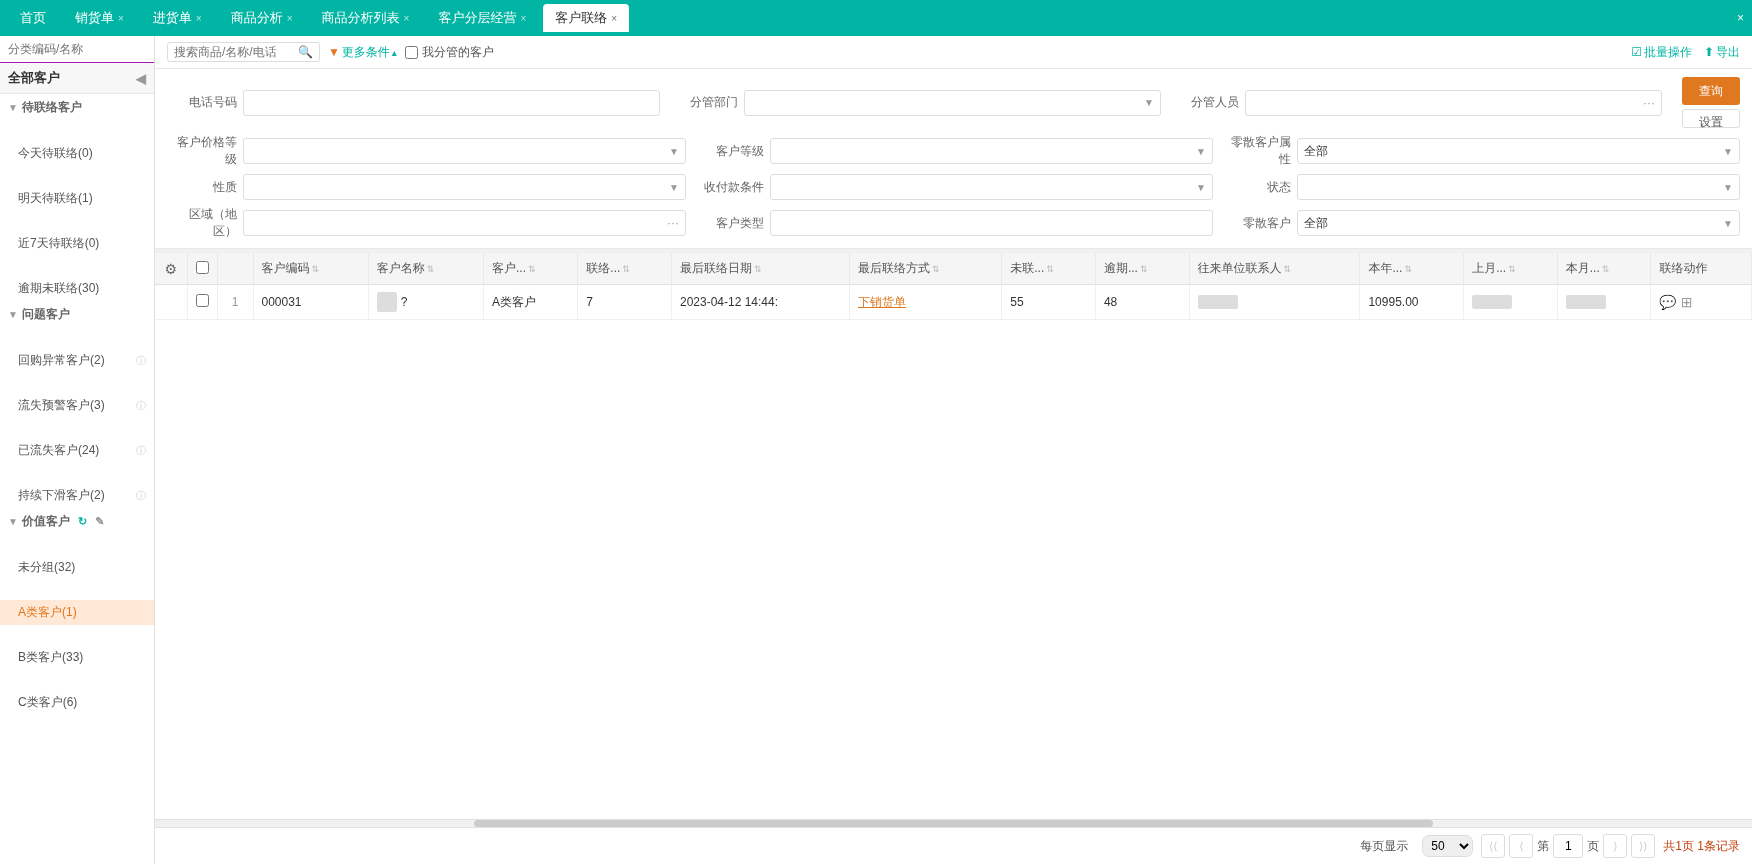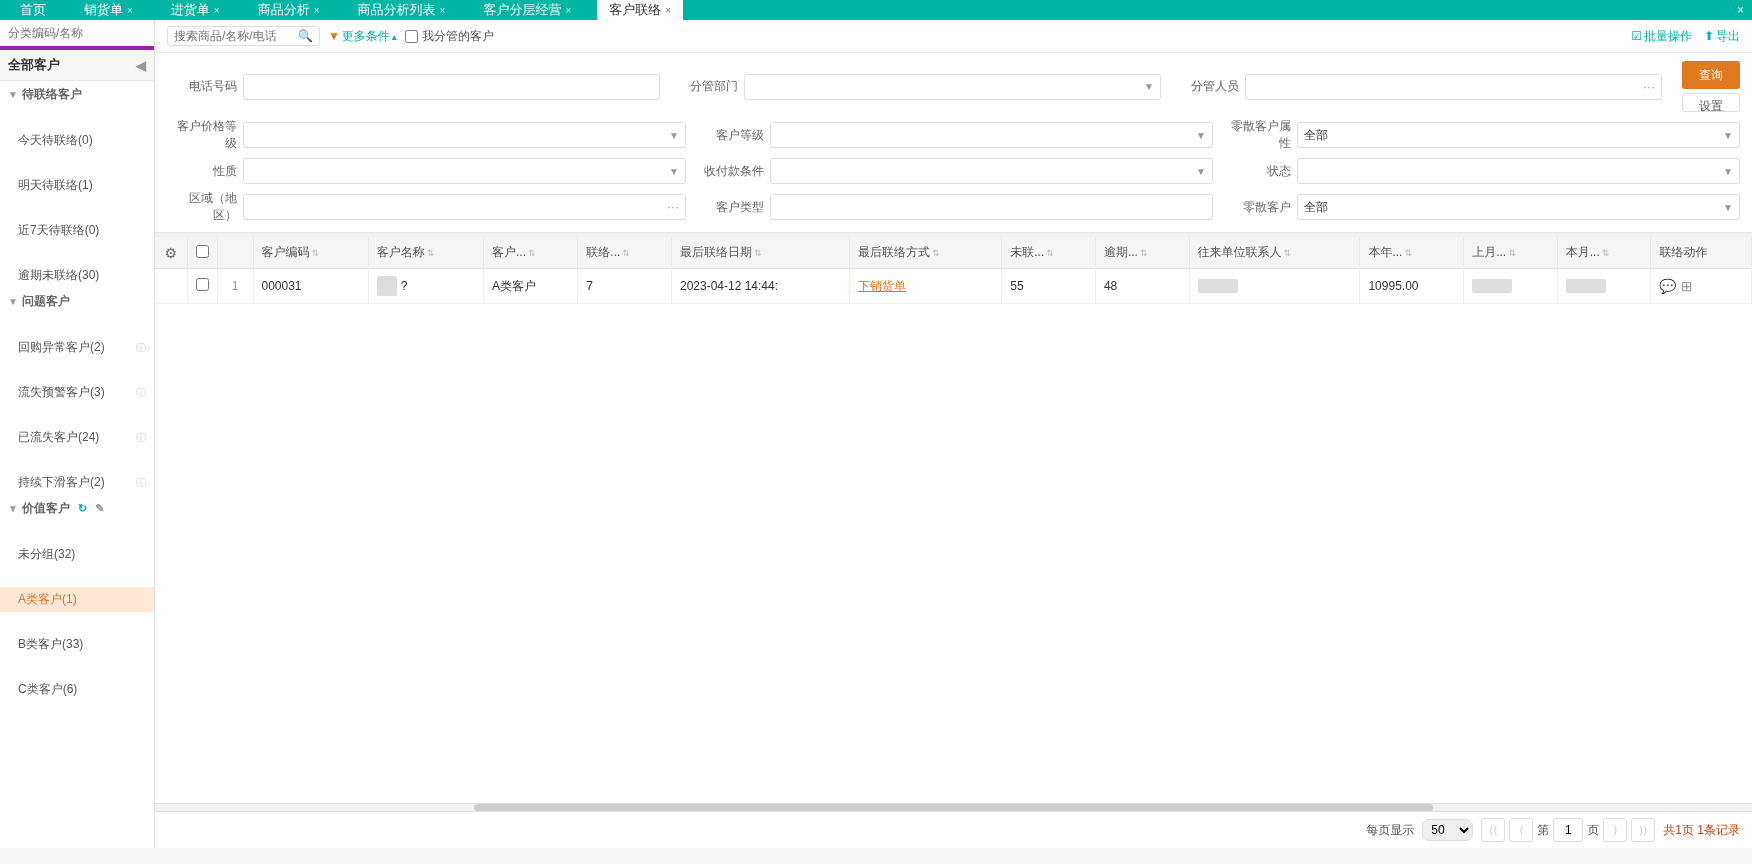--- a/index.html
+++ b/index.html
@@ -3,23 +3,23 @@
   <meta charset="utf-8">
   <style>
     * { box-sizing: border-box; margin: 0; padding: 0; }
     body { font-family: 'Microsoft YaHei', Arial, sans-serif; font-size: 12px; background: #f5f5f5; color: #333; overflow: hidden; }
 
     
     .top-nav {
       display: flex;
       align-items: center;
       background: #00b5a3;
-      height: 20px;
+      height: 36px;
       padding: 0 8px;
-      gap: 14px;
+      gap: 5px;
     }
     .nav-tab {
       display: flex;
       align-items: center;
       padding: 0 12px;
       height: 28px;
       border-radius: 4px 4px 0 0;
       cursor: pointer;
       color: #fff;
       font-size: 13px;
@@ -43,21 +43,21 @@
       width: 155px;
       background: #fff;
       border-right: 1px solid #e0e0e0;
       overflow-y: auto;
       flex-shrink: 0;
     }
     .sidebar-search {
       display: flex;
       align-items: center;
       padding: 6px 8px;
-      border-bottom: 4px solid #a21caf;
+      border-bottom: 1px solid #a21caf;
       gap: 4px;
     }
     .sidebar-search input {
       border: none;
       outline: none;
       font-size: 12px;
       flex: 1;
       color: #999;
     }
 
@@ -277,21 +277,21 @@
       border-top: 1px solid #e0e0e0;
       padding: 6px 12px;
       justify-content: flex-end;
       gap: 8px;
       font-size: 12px;
       color: #555;
     }
     .page-size-select {
       display: flex;
       align-items: center;
-      gap: 8px;
+      gap: 14px;
     }
     .page-size-select select {
       border: 1px solid #ddd;
       border-radius: 7px;
       padding: 2px 4px;
       font-size: 12px;
       outline: none;
     }
     .page-nav {
       display: flex;

